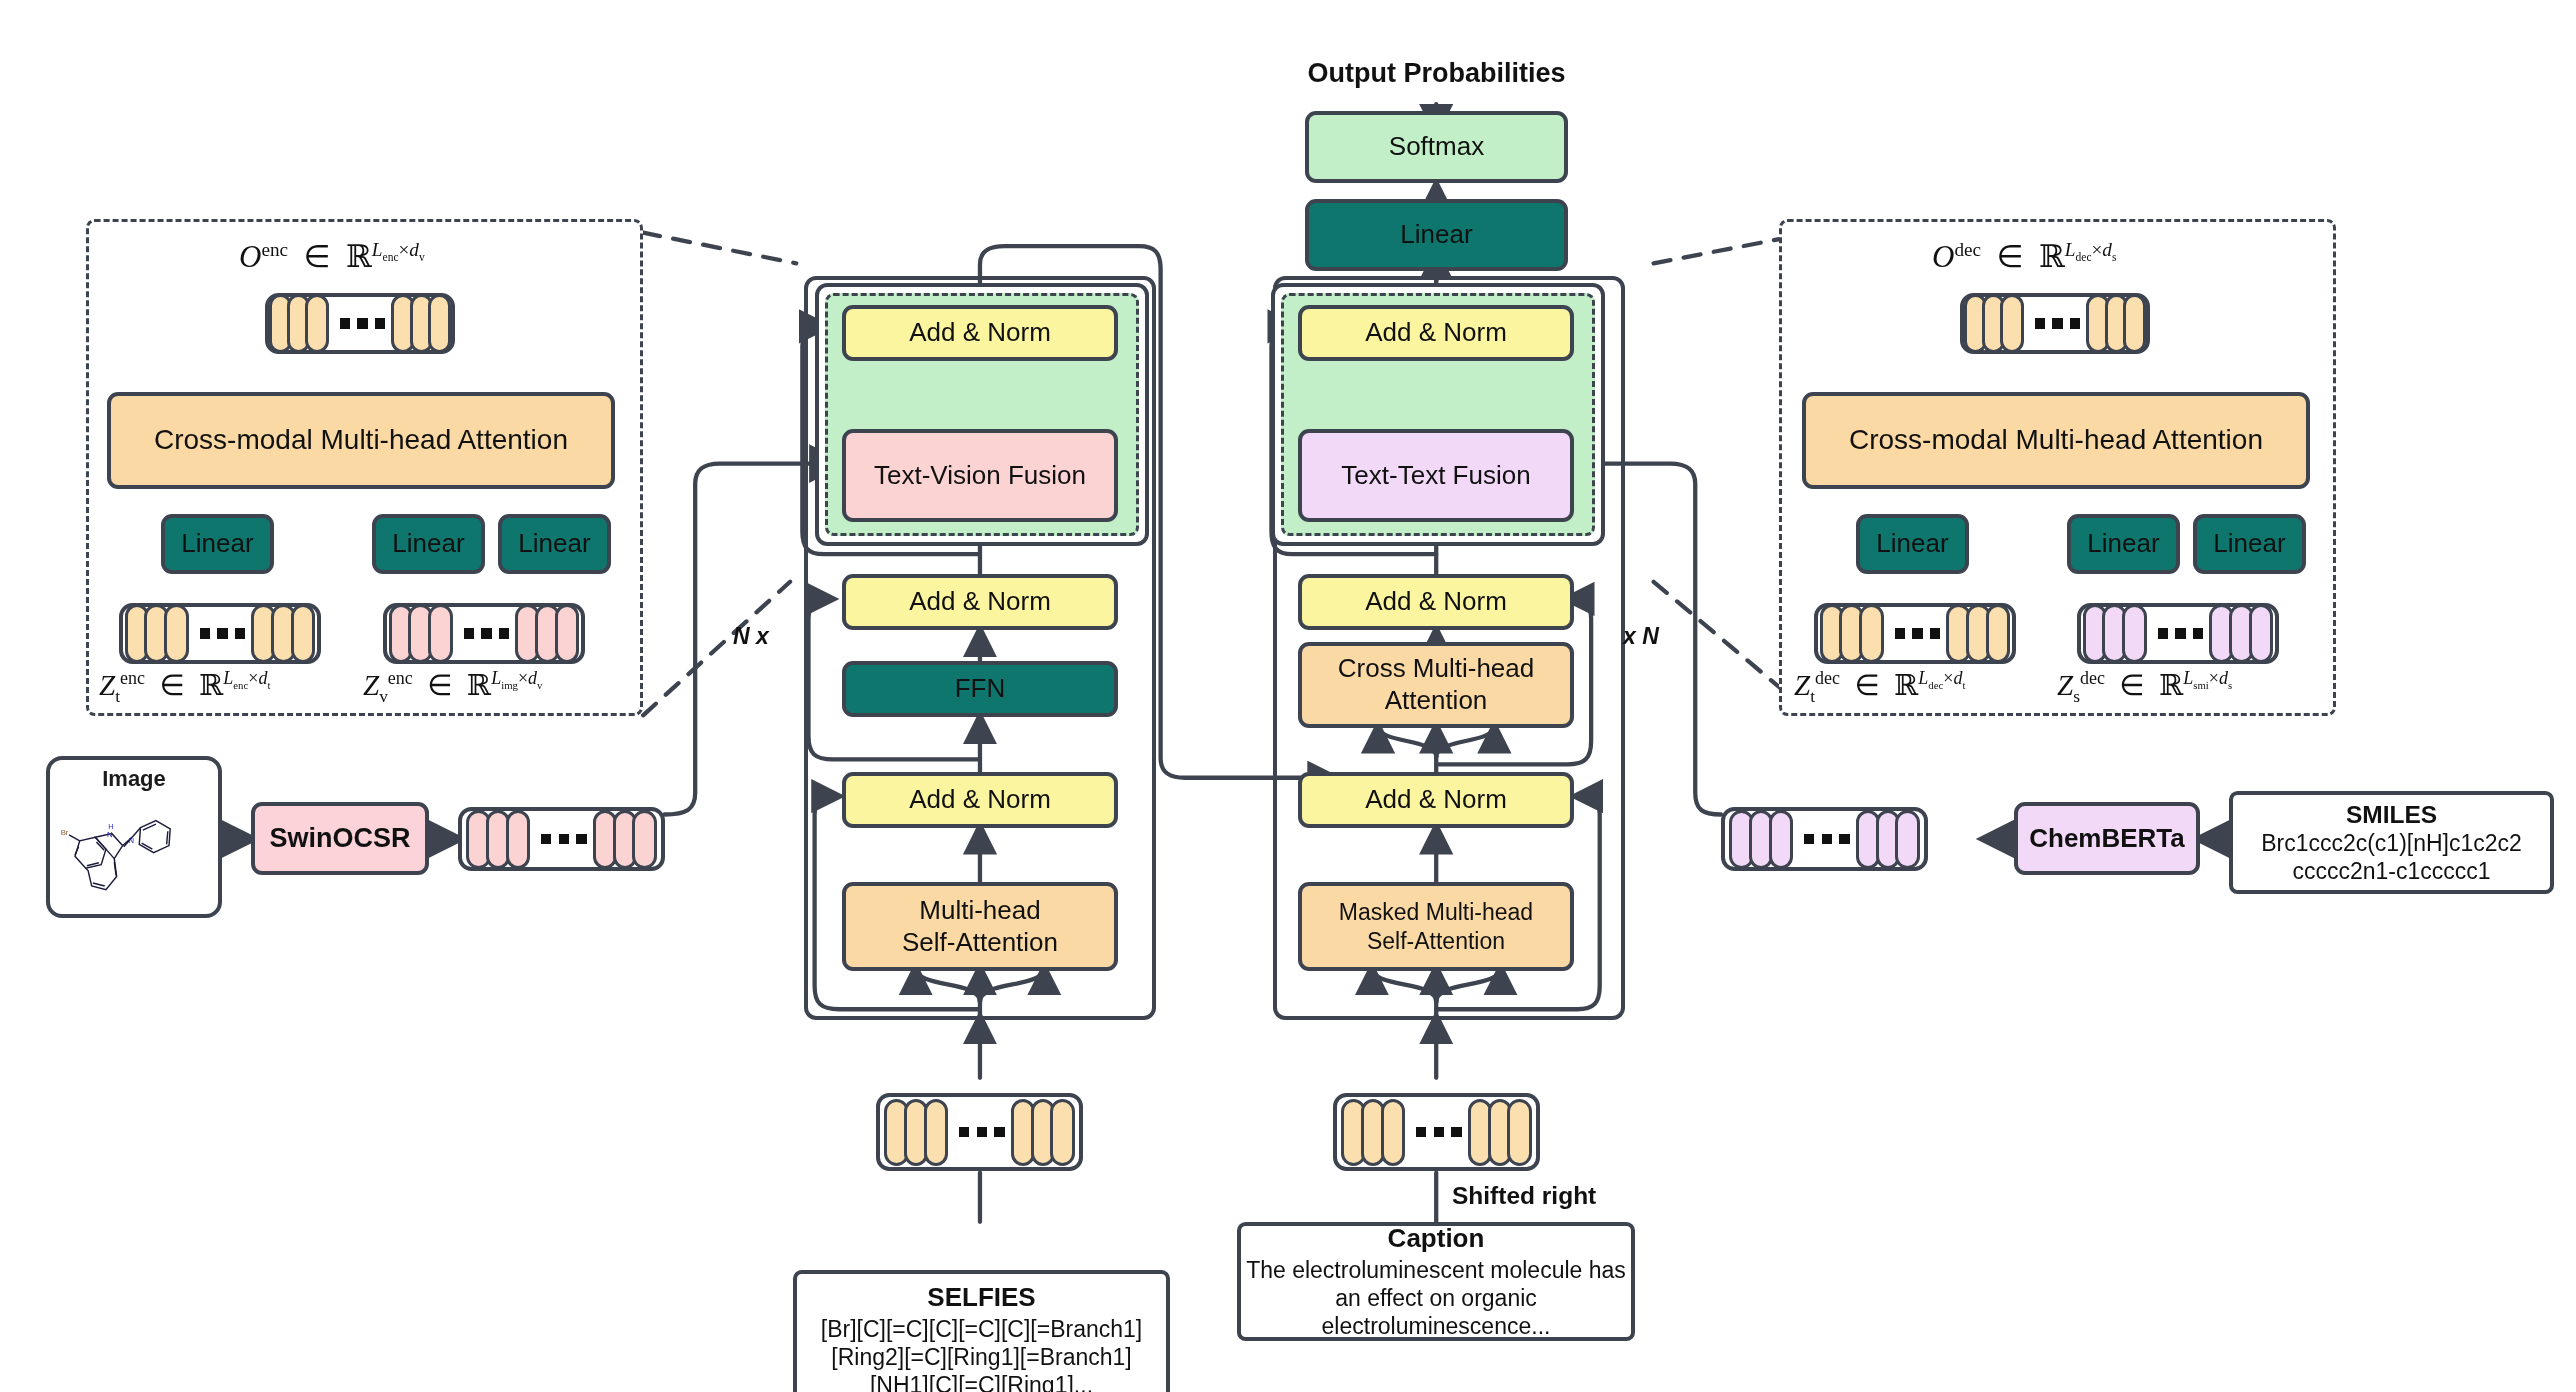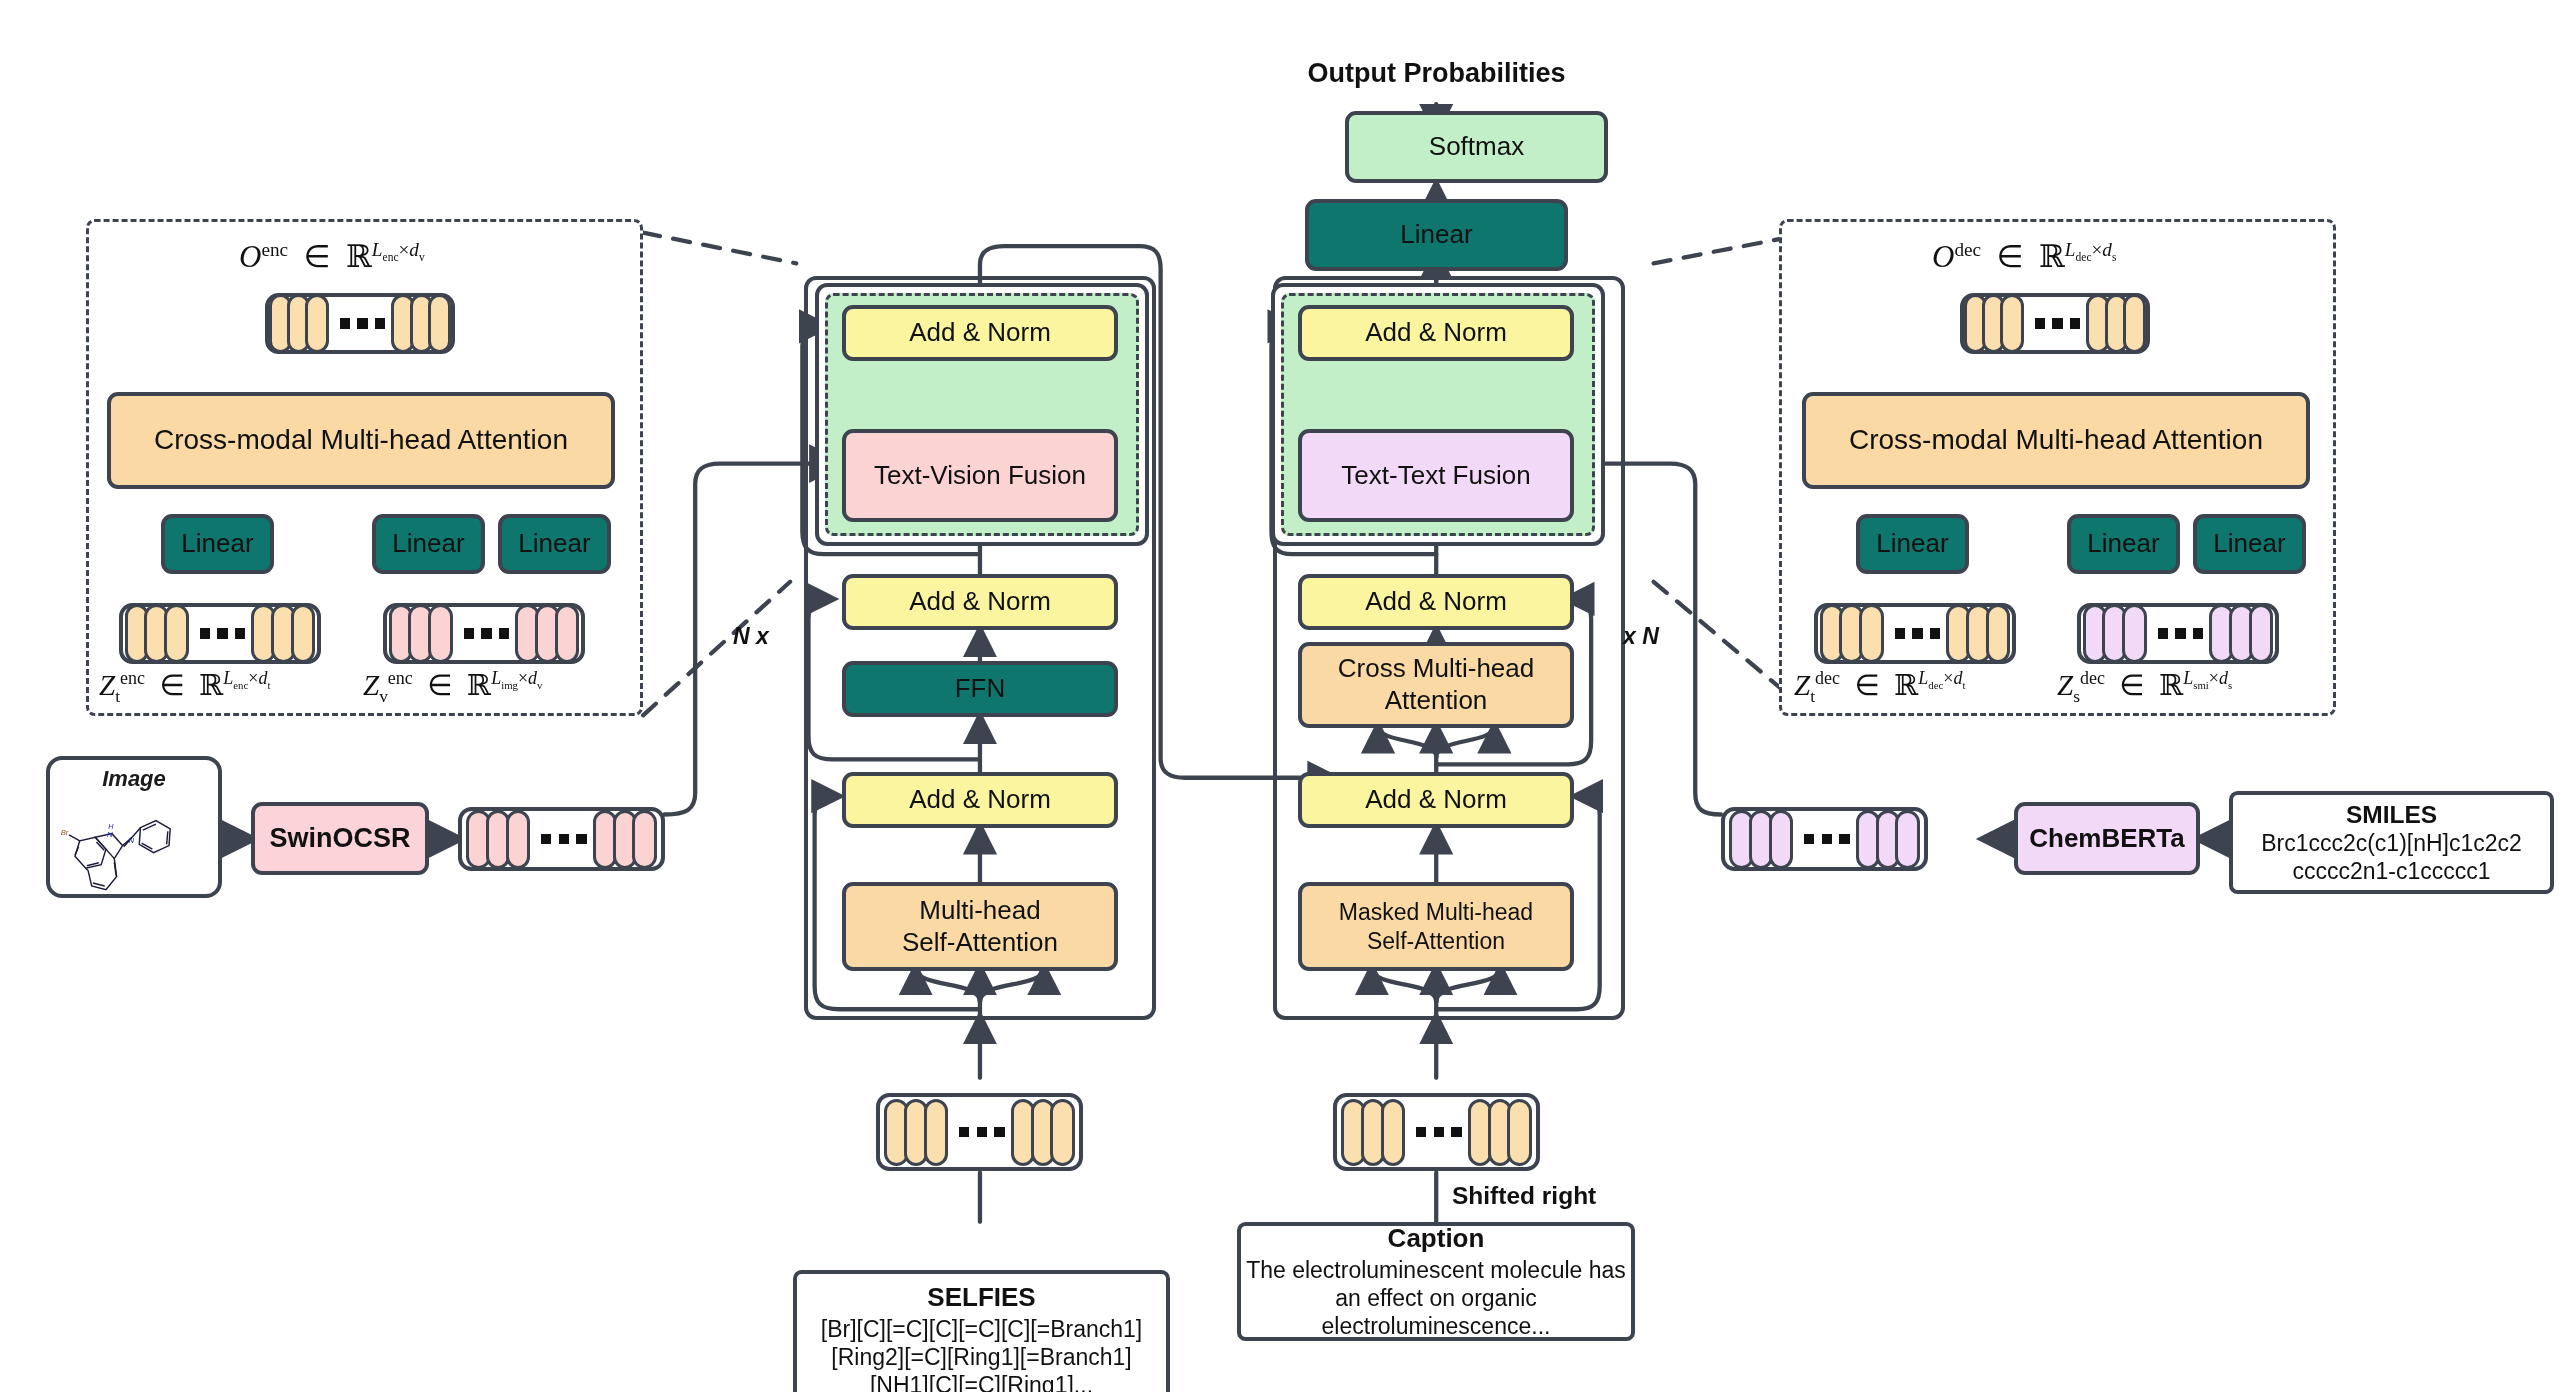--- a/index.html
+++ b/index.html
@@ -176,21 +176,21 @@
         <path d="M1050,380 L1300,430"></path>
         <path d="M1050,1168 L1290,950"></path>
         <path d="M2700,430 L2960,380"></path>
         <path d="M2700,950 L2960,1168"></path>
       </g>
     </g>
   </svg>
 
   <div class="abs lbl b" style="left:1305px;top:58px;width:263px;text-align:center;font-size:27px;">Output Probabilities</div>
 
-  <div class="abs node green" style="left:1305px;top:111px;width:263px;height:72px;margin-left:40px;">Softmax</div>
+  <div class="abs node green" style="left:1305px;top:111px;width:263px;height:72px;">Softmax</div>
 
   <div class="abs node blue" style="left:1305px;top:199px;width:263px;height:72px;">Linear</div>
 
   <div class="abs stack-box" style="left:804px;top:276px;width:352px;height:744px;"></div>
 
   <div class="abs fusion-outer" style="left:815px;top:283px;width:334px;height:263px;">
     <div class="fusion-green" style="position:absolute;left:6.1px;top:6.1px;right:6.1px;bottom:6.1px;"></div>
   </div>
 
   <div class="abs node yellow" style="left:842px;top:305px;width:276px;height:56px;">Add &amp; Norm</div>
@@ -353,21 +353,21 @@
   </div>
 
   <div class="abs math" style="left:1794px;top:668px;font-size:29px;text-align:center;">
     <i>Z</i><sub>t</sub><sup>dec</sup> &nbsp;∈&nbsp; <span class="rr">ℝ</span><sup><i>L</i><sub>dec</sub>×<i>d</i><sub>t</sub></sup>
   </div>
 
   <div class="abs math" style="left:2057px;top:668px;font-size:29px;">
     <i>Z</i><sub>s</sub><sup>dec</sup> &nbsp;∈&nbsp; <span class="rr">ℝ</span><sup><i>L</i><sub>smi</sub>×<i>d</i><sub>s</sub></sup>
   </div>
 
-  <div class="abs molbox" style="left:46px;top:756px;width:176px;height:142px;font-style:italic;">
+  <div class="abs molbox" style="left:46px;top:756px;width:176px;height:162px;">
     <div style="text-align:center;font-weight:bold;font-size:22px;margin-top:6.1px;">Image</div>
     <svg viewBox="0 0 260 200" style="width:159px;height:119px;display:block;margin:0 auto;">
       <g stroke="#1b1b3a" stroke-width="2.4" fill="none">
 
         <path d="M38,82 L30,108 L48,128 L74,122 L82,96 L64,76 Z"></path>
         <path d="M36,92 L30,106"></path>
           <path d="M50,124 L70,119"></path>
           <path d="M79,98 L66,84"></path>
 
         <path d="M64,76 L92,70 L110,90 L96,112 L82,96 Z"></path>

